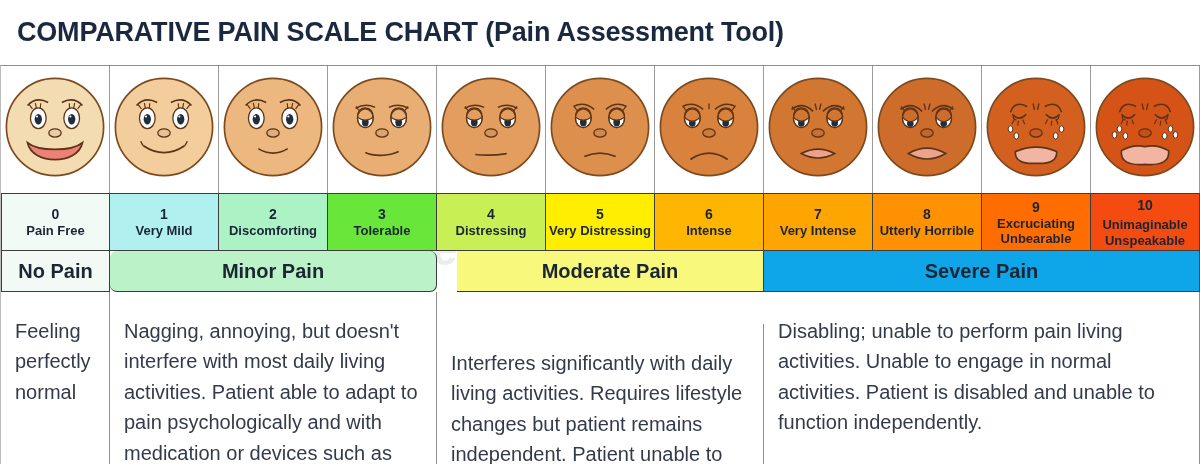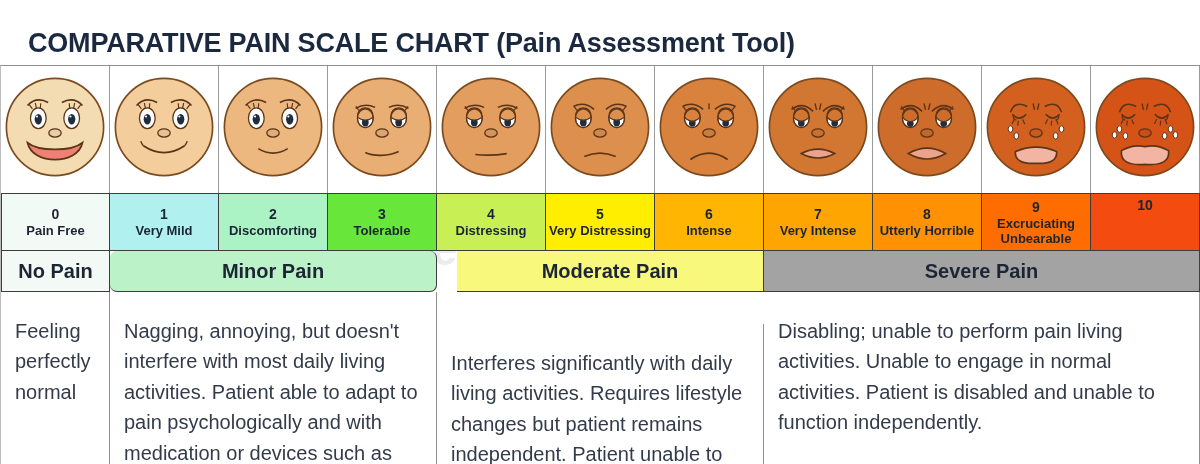--- a/index.html
+++ b/index.html
@@ -1,21 +1,21 @@
 <!DOCTYPE html>
 <html><head>
 <meta charset="utf-8">
 <style>
   html,body{margin:0;padding:0;background:#fff;}
   .root{
     position:relative; width:1200px; height:464px; background:#fff;
     font-family:"Liberation Sans", sans-serif; overflow:hidden;
   }
   .title{
-    position:absolute; top:16px; left:16px; margin:12px;
+    position:absolute; top:16px; left:16px; margin:1px;
     font-size:27px; font-weight:800; letter-spacing:-0.2px; color:#1b2940;
   }
   .grid{
     position:absolute; top:65px; left:0; width:1200px; height:399px;
     display:grid; grid-template-columns:repeat(11,1fr);
     grid-template-rows:127px 58px 41px 1fr;
     border-top:1px solid #8f8f8f; border-left:1px solid #bdbdbd;
     box-sizing:border-box;
   }
   .grid > div{box-sizing:border-box;}
@@ -318,31 +318,32 @@
       <div class="label-cell" style="background: rgb(255, 145, 2);">
         <div class="num">8</div>
         <div class="lbl">Utterly Horrible</div>
       </div>
       <div class="label-cell" style="background: rgb(255, 109, 0);">
         <div class="num">9</div>
         <div class="lbl">Excruciating Unbearable</div>
       </div>
       <div class="label-cell" style="background: rgb(243, 75, 16); justify-content: space-between;">
         <div class="num">10</div>
+        <div class="lbl">Unimaginable Unspeakable</div>
       </div>
       <div class="cat-cell first" style="background: rgb(243, 250, 245); grid-column: span 1;">
         <div class="cat">No Pain</div>
       </div>
       <div class="cat-cell" style="background: rgb(188, 242, 199); grid-column: span 3; border-radius: 7px;">
         <div class="cat">Minor Pain</div>
       </div>
       <div class="cat-cell" style="background: rgb(248, 248, 125); grid-column: span 3; margin-left: 20px;">
         <div class="cat">Moderate Pain</div>
       </div>
-      <div class="cat-cell" style="background: #a3a3a3; grid-column: span 4;">
+      <div class="cat-cell" style="background: #0ea5e9; grid-column: span 4;">
         <div class="cat">Severe Pain</div>
       </div>
       <div class="desc-cell" style="border-left: none; grid-column: span 1;">
         <div class="desc">Feeling perfectly normal</div>
       </div>
       <div class="desc-cell" style="grid-column: span 3;">
         <div class="desc">Nagging, annoying, but doesn't interfere with most daily living activities. Patient able to adapt to pain psychologically and with medication or devices such as cushions.</div>
       </div>
       <div class="desc-cell" style="grid-column: span 3; margin-top: 32px;">
         <div class="desc">Interferes significantly with daily living activities. Requires lifestyle changes but patient remains independent. Patient unable to adapt pain.</div>

